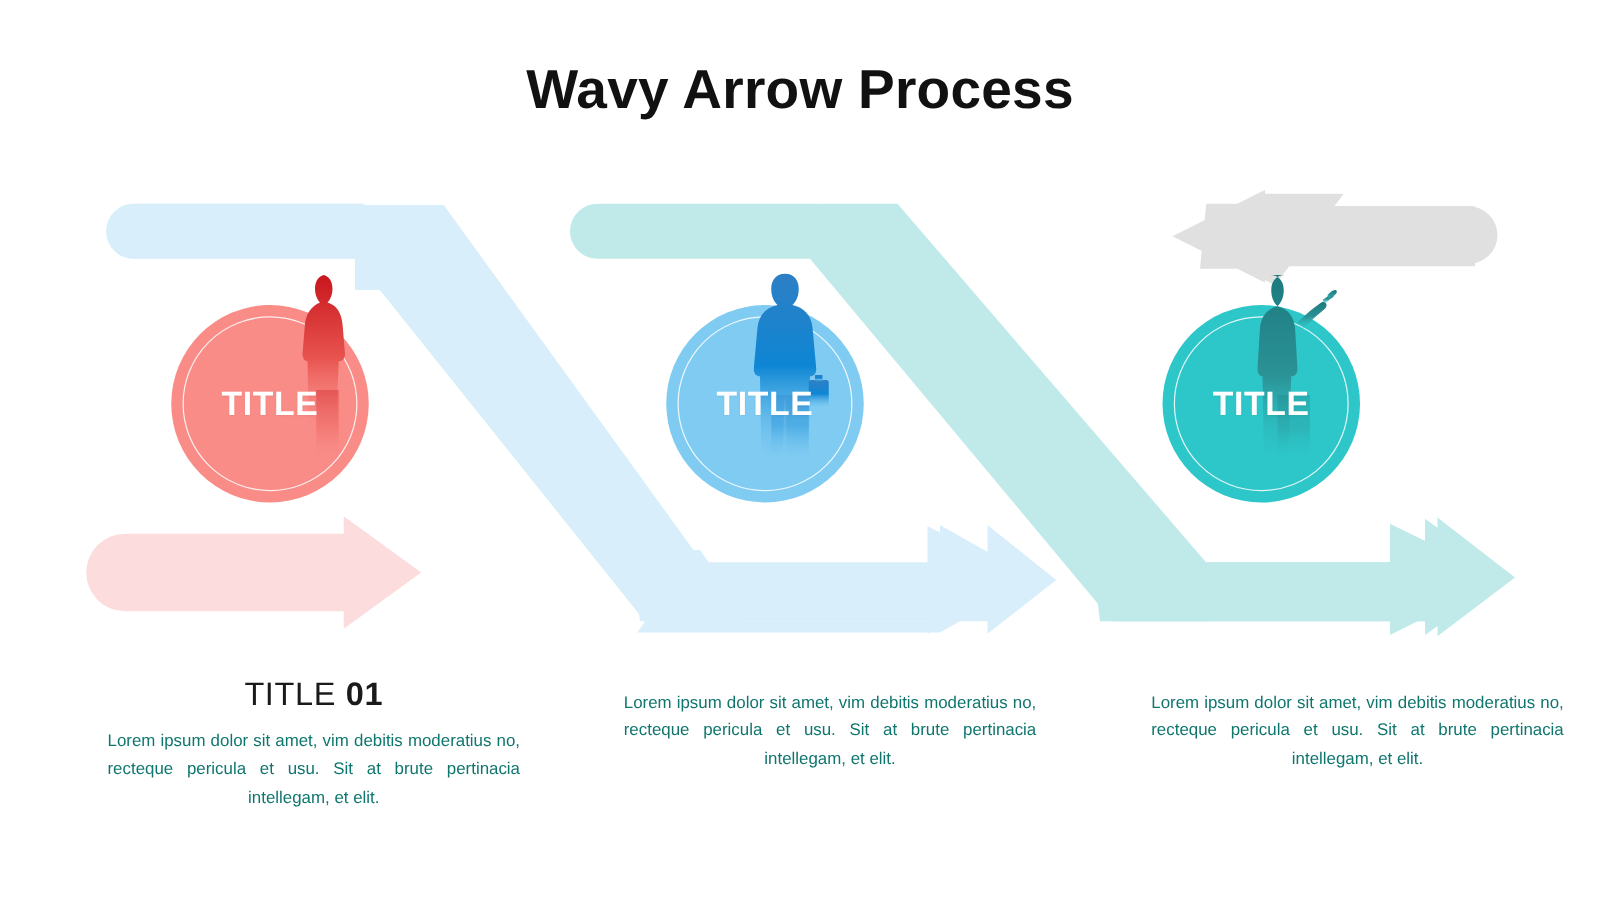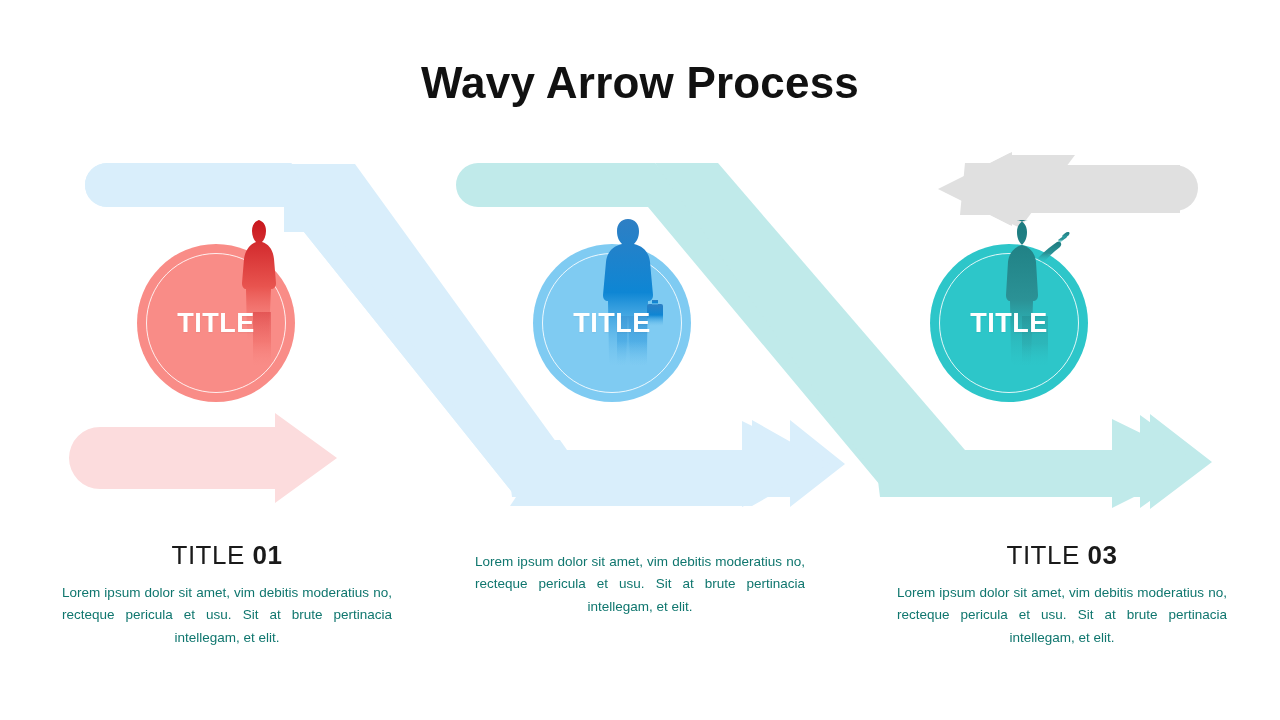--- a/index.html
+++ b/index.html
@@ -18,21 +18,20 @@
   
   #page-title {
     position:absolute;
     top:48px; left:0; width:1280px;
     text-align:center;
     font-size:44px;
     font-weight:bold;
     color:#111111;
     letter-spacing:0.2px;
     line-height:1.1;
-    margin-top:11px;
   }
 
   
   #graphic {
     position:absolute;
     top:0; left:0;
     width:1280px; height:720px;
   }
 
   
@@ -69,20 +68,21 @@
     position:absolute;
     z-index:2;
     pointer-events:none;
   }
 
   
   .caption {
     position:absolute;
     width:330px;
     text-align:center;
+    margin-left:24px;
   }
   .caption-title {
     font-size:26px;
     color:#1a1a1a;
     letter-spacing:0.5px;
     white-space:nowrap;
   }
   .caption-title .tw { font-weight:300; }
   .caption-title .num { font-weight:bold; }
   .caption-body {
@@ -222,19 +222,16 @@
       <span class="tw">TITLE</span><span>&nbsp;</span><span class="num">01</span>
     </div>
     <div class="caption-body">Lorem ipsum dolor sit amet, vim debitis moderatius no, recteque pericula et usu. Sit at brute pertinacia intellegam, et elit.</div>
   </div>
 
   <div class="caption" style="left:475px; top:540px;">
     <div class="caption-body">Lorem ipsum dolor sit amet, vim debitis moderatius no, recteque pericula et usu. Sit at brute pertinacia intellegam, et elit.</div>
   </div>
 
   <div class="caption" style="left:897px; top:540px;">
-    <div class="caption-title">
-      <span class="tw">TITLE</span><span>&nbsp;</span><span class="num">03</span>
-    </div>
     <div class="caption-body">Lorem ipsum dolor sit amet, vim debitis moderatius no, recteque pericula et usu. Sit at brute pertinacia intellegam, et elit.</div>
   </div>
 
 </div>
 
 </body></html>

